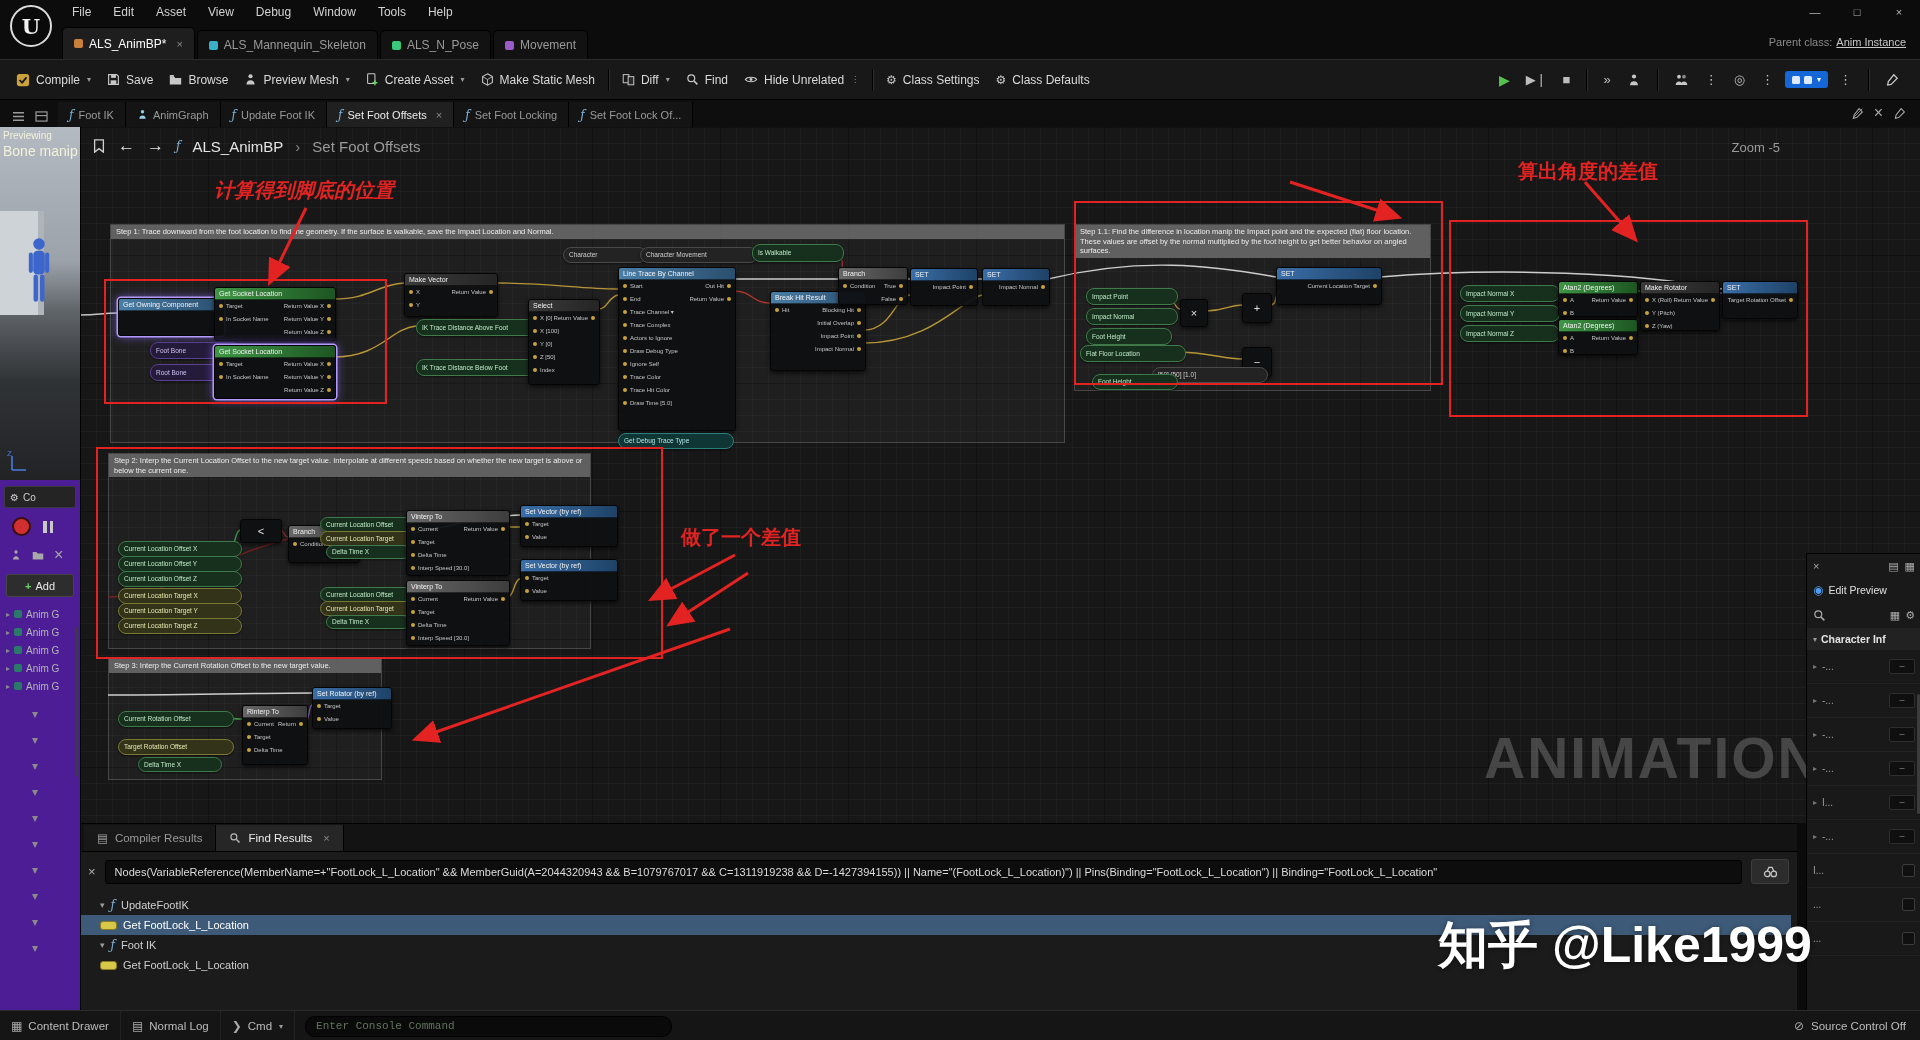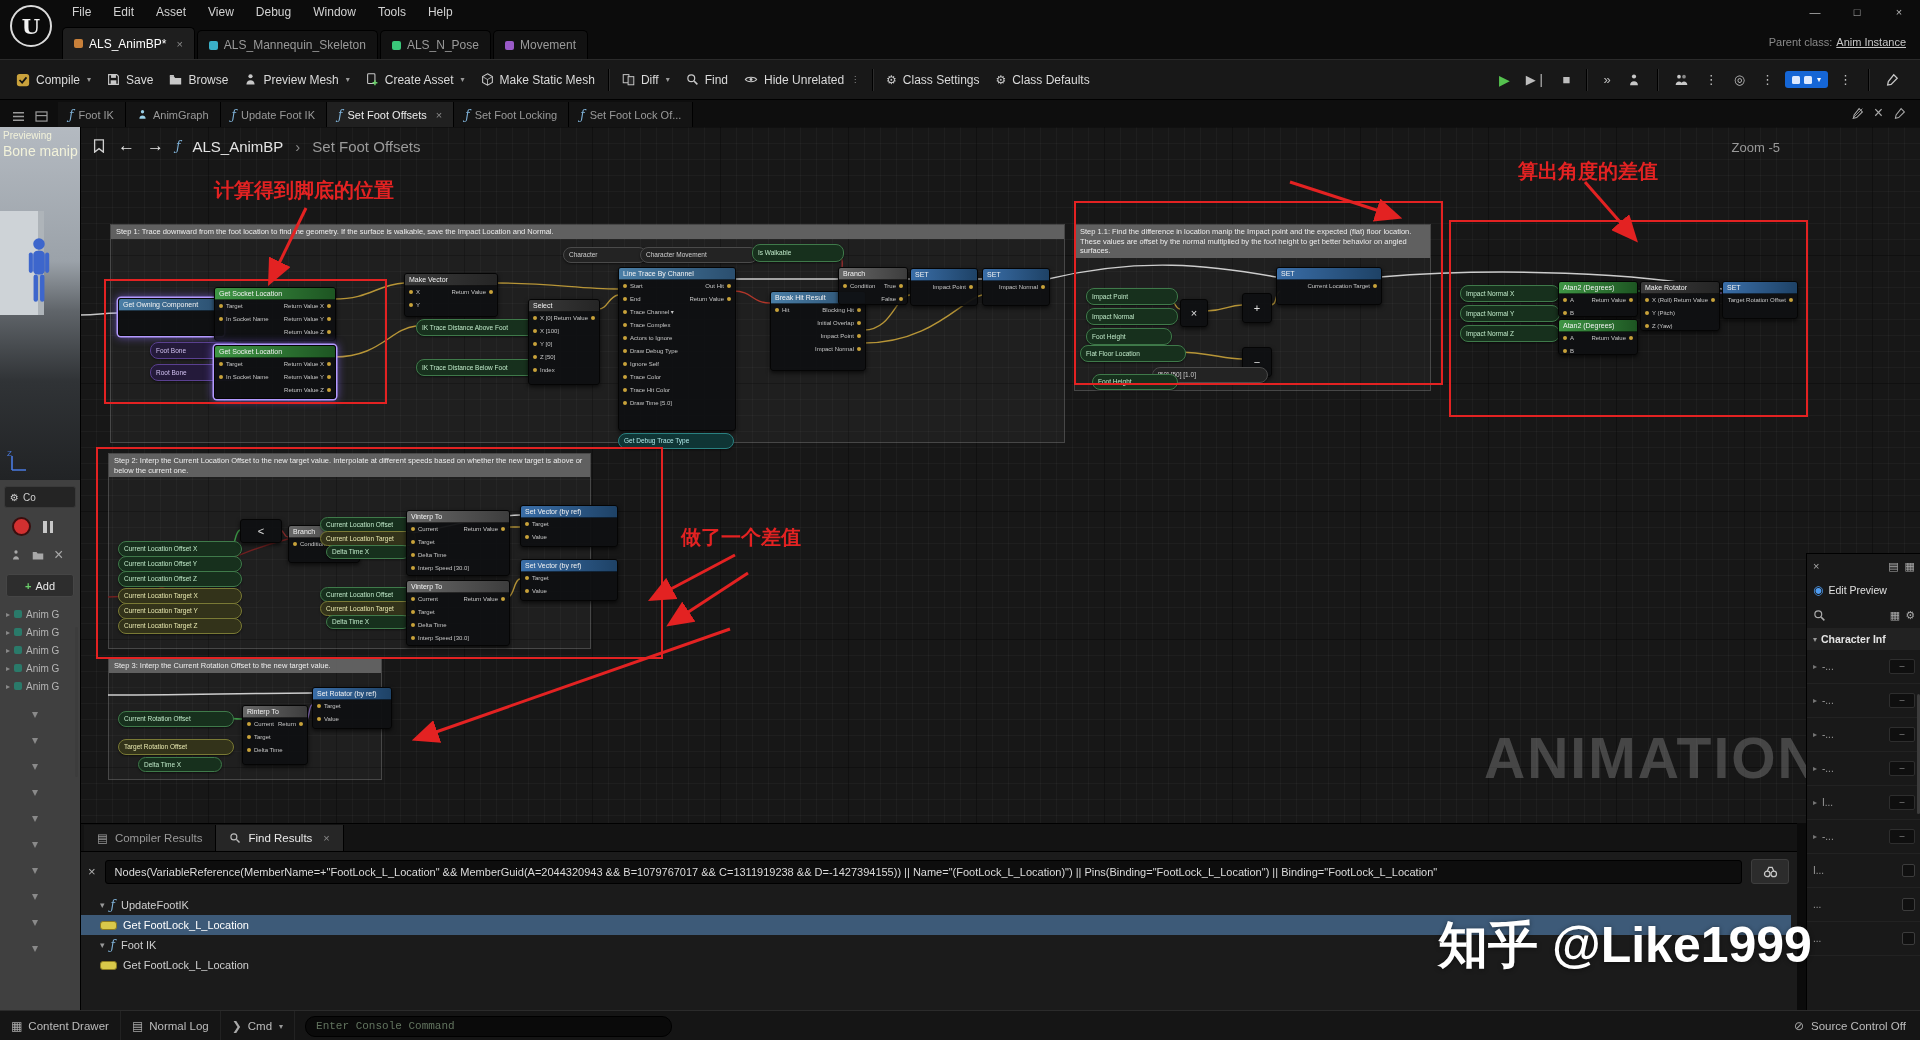--- a/index.html
+++ b/index.html
@@ -84,21 +84,21 @@
   .cap.green{background:#17301d;border:1px solid #3f7a4a;color:#bfe8c8}
   .cap.yellow{background:#33331a;border:1px solid #7a7a35;color:#e8e8b0}
   .cap.dark{background:#232323;border:1px solid #4a4a4a;color:#d0d0d0}
   .cap.teal{background:#0f3535;border:1px solid #2a8080;color:#b0e8e8}
   .cap.purple{background:#241a3a;border:1px solid #5a4090;color:#d0c0f0}
 
   .redbox{position:absolute;z-index:5;border:2px solid #e32222;pointer-events:none}
   .cnote{position:absolute;z-index:6;color:#e32222;font-weight:bold;font-size:20px;white-space:nowrap;pointer-events:none}
 
   
-  .sidebar{position:absolute;left:0;top:127px;width:80px;height:883px;background:#404040;border-right:1px solid #000;z-index:16;overflow:hidden}
+  .sidebar{position:absolute;left:0;top:127px;width:80px;height:883px;background:#4c1d95;border-right:1px solid #000;z-index:16;overflow:hidden}
   .vp{position:relative;width:80px;height:353px;background:linear-gradient(#b4bac1 0%,#9ba2a9 38%,#60656a 52%,#303336 72%,#212325 100%);overflow:hidden}
   .bld{position:absolute;left:0;top:84px;width:44px;height:104px;background:#ced3d7;box-shadow:inset -6px 0 0 #aeb4b9}
   .vp-t1{position:absolute;left:3px;top:3px;font-size:10px;color:#f2f2da;z-index:2}
   .vp-t2{position:absolute;left:3px;top:16px;font-size:14px;color:#f2f2da;z-index:2}
   .giz{position:absolute;left:6px;bottom:6px;z-index:2}
   .vpbtn{display:flex;align-items:center;gap:4px;margin:6px 4px 0 4px;background:#242424;border:1px solid #3a3a3a;border-radius:3px;height:20px;padding:0 5px;font-size:10px;color:#cfcfcf}
   .recrow{display:flex;align-items:center;gap:12px;padding:9px 0 0 12px}
   .rec{width:15px;height:15px;border-radius:50%;background:#d23030;border:2px solid #3a0f0f}
   .pause{display:flex;gap:3px}
   .pause i{display:block;width:3.5px;height:12px;background:#c8c8c8}
@@ -814,21 +814,21 @@
       </div>
       <div class="prow">
         <span class="pl">Value</span>
         <span class="pr"></span>
       </div>
     </div>
     <div class="redbox" style="left: 24px; top: 152px; width: 279px; height: 121px;"></div>
     <div class="redbox" style="left: 994px; top: 74px; width: 365px; height: 180px;"></div>
     <div class="redbox" style="left: 1369px; top: 93px; width: 355px; height: 193px;"></div>
     <div class="redbox" style="left: 16px; top: 320px; width: 563px; height: 208px;"></div>
-    <div class="cnote" style="left: 134px; top: 50px; font-size: 20px;">计算得到脚底的位置</div>
+    <div class="cnote" style="left: 134px; top: 50px; font-size: 20px; font-style: italic;">计算得到脚底的位置</div>
     <div class="cnote" style="left: 1438px; top: 31px; font-size: 20px;">算出角度的差值</div>
     <div class="cnote" style="left: 601px; top: 397px; font-size: 20px;">做了一个差值</div>
   </div>
 
 <div class="sidebar">
   <div class="vp">
     <div class="bld"></div>
     <div class="vp-t1">Previewing</div>
     <div class="vp-t2">Bone manip</div>
     <svg width="34" height="86" viewBox="0 0 20 50" style="position:absolute;left:22px;top:108px">

